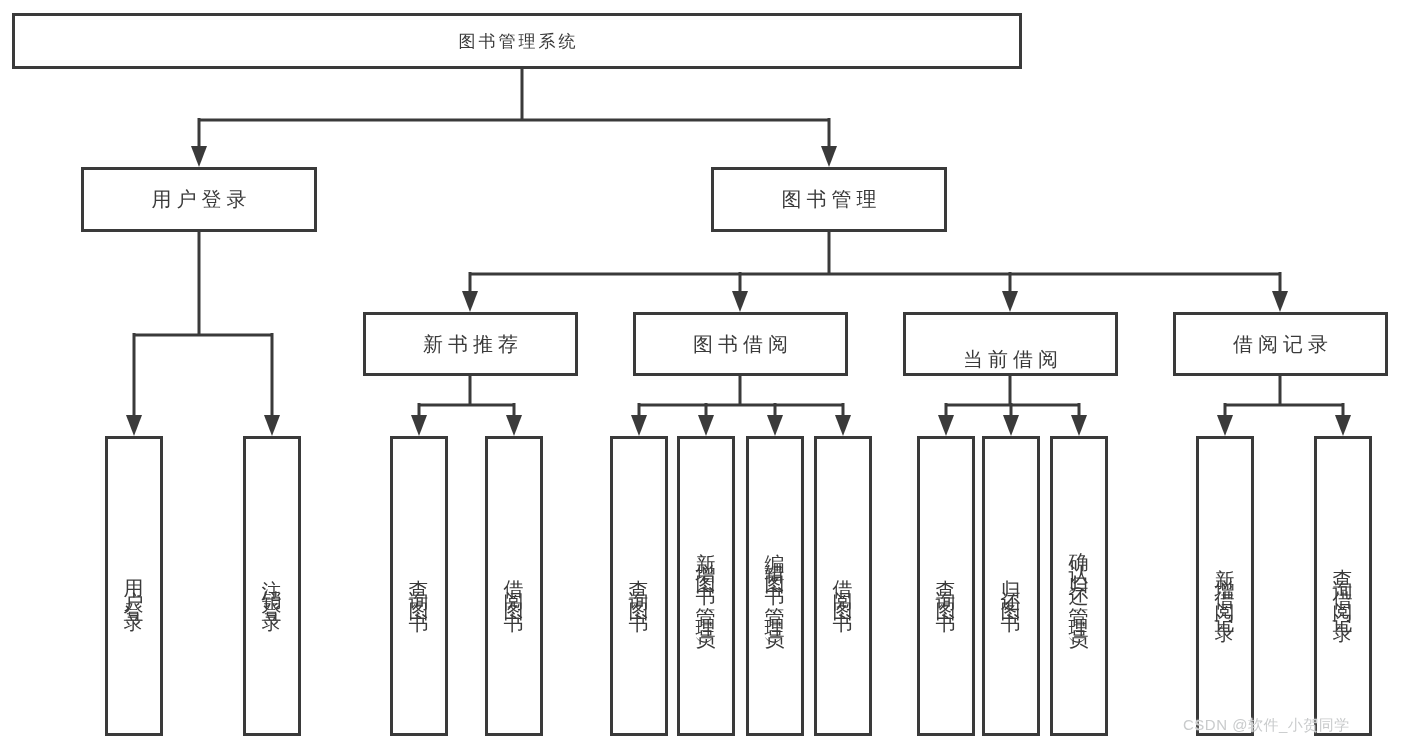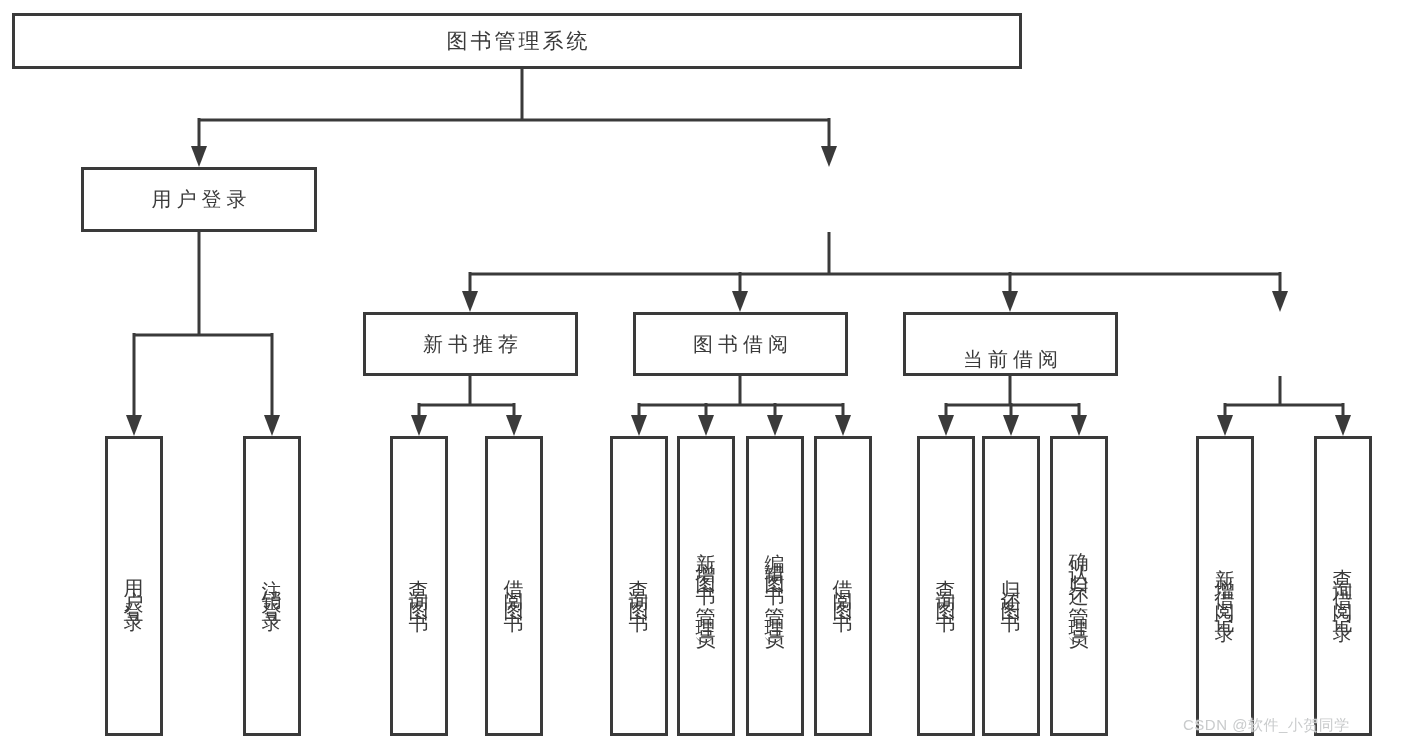--- a/index.html
+++ b/index.html
@@ -31,21 +31,21 @@
   .node.lvl3  { top: 312px; width: 215px; height: 64px; }
   .node.leaf  { top: 436px; width: 58px;  height: 300px; }
 
   .hlabel {
     font-size: 20px;
     letter-spacing: 5px;
     text-indent: 5px;
     white-space: nowrap;
     color: #3a3a3a;
   }
-  .root .hlabel { font-size: 21px; letter-spacing: 3px; text-indent: 3px; }
+  .root .hlabel { font-size: 17px; letter-spacing: 3px; text-indent: 3px; }
 
   .vlabel {
     writing-mode: vertical-rl;
     text-orientation: mixed;
     font-size: 20px;
     letter-spacing: 11px;
     line-height: 1;
     color: #3a3a3a;
     white-space: nowrap;
   }
@@ -109,29 +109,35 @@
     </g>
   </svg>
 
   <div class="node root">
     <span class="hlabel">图书管理系统</span>
   </div>
 
   <div class="node lvl2" style="left:81px;">
     <span class="hlabel">用户登录</span>
   </div>
+  <div class="node lvl2" style="left:711px;">
+    <span class="hlabel">图书管理</span>
+  </div>
 
   <div class="node lvl3" style="left:363px;text-align:right;">
     <span class="hlabel">新书推荐</span>
   </div>
   <div class="node lvl3" style="left:633px;">
     <span class="hlabel">图书借阅</span>
   </div>
   <div class="node lvl3" style="left:903px;align-items:flex-end;">
     <span class="hlabel">当前借阅</span>
+  </div>
+  <div class="node lvl3" style="left:1173px;">
+    <span class="hlabel">借阅记录</span>
   </div>
 
   <div class="node leaf" style="left:105px;">
     <span class="vlabel">用户登录</span>
   </div>
   <div class="node leaf" style="left:243px;">
     <span class="vlabel">注销登录</span>
   </div>
 
   <div class="node leaf" style="left:390px;">

